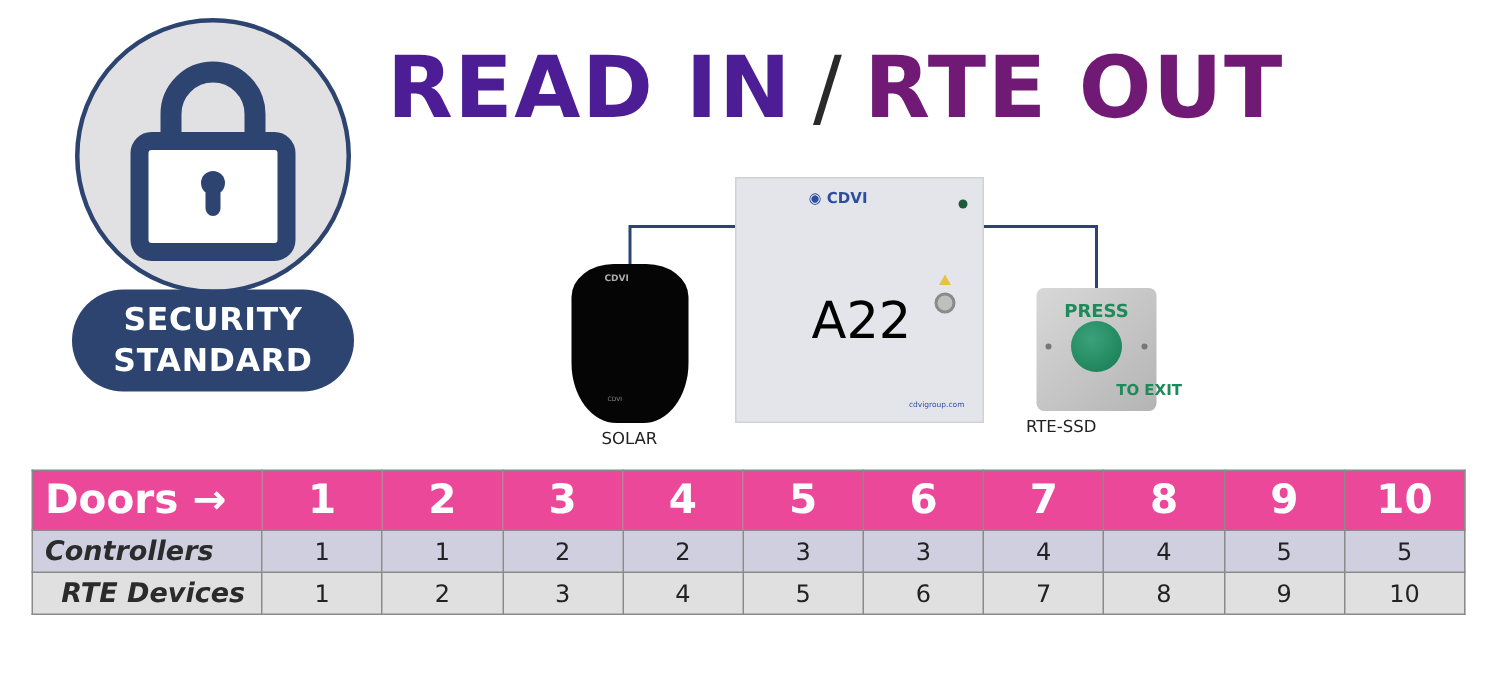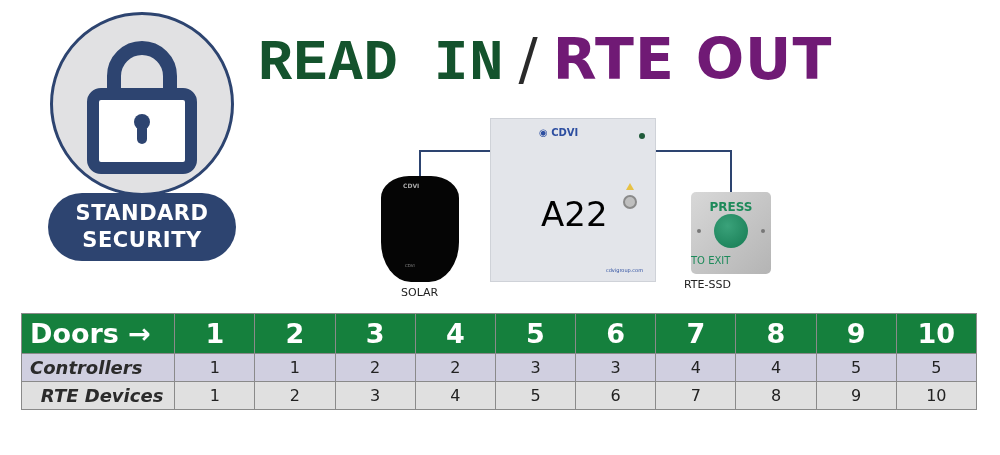--- a/index.html
+++ b/index.html
@@ -2,65 +2,65 @@
 <html><head>
 <meta charset="utf-8">
 <style>
   * { box-sizing: border-box; margin: 0; padding: 0; }
   body { width: 1000px; height: 455px; background: #ffffff; position: relative; overflow: hidden; font-family: "DejaVu Sans", sans-serif; }
   .badge { position: absolute; left: 48px; top: 12px; width: 188px; height: 240px; }
   .circle { position: absolute; left: 2px; top: 0; width: 184px; height: 184px; border-radius: 50%; background: #e1e1e3; border: 3px solid #2d4470; }
   .pill { position: absolute; left: 0; top: 181px; width: 188px; height: 68px; border-radius: 34px; background: #2d4470; color: #fff; font-weight: bold; font-size: 21px; line-height: 27px; text-align: center; padding-top: 7px; letter-spacing: 0.5px; }
   .lock { position: absolute; left: 38px; top: 26px; }
   .title { position: absolute; left: 258px; top: 26px; font-size: 57px; font-weight: bold; letter-spacing: 1px; white-space: nowrap; font-family: "DejaVu Sans", sans-serif; }
-  .title .t1 { color: #14532d; font-family: Liberation Mono, monospace; }
+  .title .t1 { color: #4c1d95; }
   .title .sep { color: #2a2a2a; margin: 0 14px; font-weight: normal; }
   .title .t2 { color: #701a75; }
   .wire { position: absolute; background: #2d4470; }
   .panel { position: absolute; left: 490px; top: 118px; width: 166px; height: 164px; background: #e3e5ea; border: 1px solid #cfd2d8; }
   .panel .brand { position: absolute; left: 10px; top: 8px; font-size: 10px; font-weight: bold; color: #2d4ea0; margin-left: 38px; }
   .panel .led { position: absolute; right: 10px; top: 14px; width: 6px; height: 6px; border-radius: 50%; background: #1f5a3a; }
   .panel .model { position: absolute; left: 50px; top: 75px; font-size: 34px; color: #000000; }
   .panel .key { position: absolute; left: 132px; top: 74px; width: 14px; height: 14px; border-radius: 50%; background: #bfbfbf; border: 2px solid #8a8a8a; }
   .panel .warn { position: absolute; left: 135px; top: 64px; width: 0; height: 0; border-left: 4px solid transparent; border-right: 4px solid transparent; border-bottom: 7px solid #e7c144; }
   .panel .url { position: absolute; right: 12px; bottom: 8px; font-size: 5px; color: #2d4ea0; }
   .reader { position: absolute; left: 381px; top: 176px; width: 78px; height: 106px; background: #050505; border-radius: 28px 28px 30px 30px / 22px 22px 40px 40px; }
   .reader .rb { position: absolute; left: 22px; top: 6px; font-size: 6px; color: #aaa; font-weight: bold; }
   .reader .rl { position: absolute; left: 24px; bottom: 14px; font-size: 4px; color: #888; }
   .lbl { position: absolute; font-size: 11px; color: #222; }
   .rte { position: absolute; left: 691px; top: 192px; width: 80px; height: 82px; background: linear-gradient(135deg,#d8d8d8,#b4b4b4); border-radius: 5px; }
   .rte .p1 { position: absolute; left: 0; width: 100%; text-align: center; top: 8px; font-size: 12px; font-weight: bold; color: #1d8a5a; }
-  .rte .p2 { position: absolute; left: 0; width: 100%; text-align: left; bottom: 8px; font-size: 10px; font-weight: normal; color: #1d8a5a; }
+  .rte .p2 { position: absolute; left: 17px; width: 100%; text-align: right; bottom: 8px; font-size: 10px; font-weight: bold; color: #1d8a5a; }
   .rte .dome { position: absolute; left: 23px; top: 22px; width: 34px; height: 34px; border-radius: 50%; background: radial-gradient(circle at 40% 35%, #3aa27a, #157a52); }
   .rte .s1, .rte .s2 { position: absolute; top: 37px; width: 4px; height: 4px; border-radius: 50%; background: #777; }
   .rte .s1 { left: 6px; } .rte .s2 { right: 6px; }
   table { position: absolute; left: 21px; top: 313px; border-collapse: collapse; width: 956px; }
   td, th { border: 1px solid #8a8a8a; text-align: center; }
-  th { background: #15803d; color: #fff; height: 40px; font-size: 27px; font-weight: bold; width: 78.5px; }
+  th { background: #ec4899; color: #fff; height: 40px; font-size: 27px; font-weight: bold; width: 78.5px; }
   th.first { text-align: left; padding-left: 8px; width: 150px; font-size: 27px; }
   td { height: 28px; font-size: 16px; color: #222; }
   td.rl { text-align: left; padding-left: 8px; font-weight: bold; font-size: 18px; color: #2b2b2b; font-style: italic; }
   tr.r0 td { background: #d0cfe0; }
   tr.r1 td { background: #e4f3f3; }
   tr.r2 td { background: #e0e0e0; text-align: center; }
 </style>
 </head>
 <body>
 
 <div class="badge">
   <div class="circle"></div>
   <svg class="lock" width="112" height="138" viewBox="0 0 112 138">
     <path d="M28 58 V38 A28 28 0 0 1 84 38 V58" fill="none" stroke="#2d4470" stroke-width="14"></path>
     <rect x="7" y="56" width="98" height="74" rx="8" fill="#ffffff" stroke="#2d4470" stroke-width="12"></rect>
     <circle cx="56" cy="84" r="8" fill="#2d4470"></circle>
     <rect x="51" y="86" width="10" height="20" rx="5" fill="#2d4470"></rect>
   </svg>
   <div class="pill">
+    <div>SECURITY</div>
     <div>STANDARD</div>
-    <div>SECURITY</div>
   </div>
 </div>
 
 <div class="title">
   <span class="t1">READ IN</span><span class="sep">/</span><span class="t2">RTE OUT</span>
 </div>
 
 <div class="wire" style="left:420px;top:150px;width:71px;height:2px;"></div>
 <div class="wire" style="left:419px;top:150px;width:2px;height:28px;"></div>
 <div class="wire" style="left:655px;top:150px;width:77px;height:2px;"></div>

